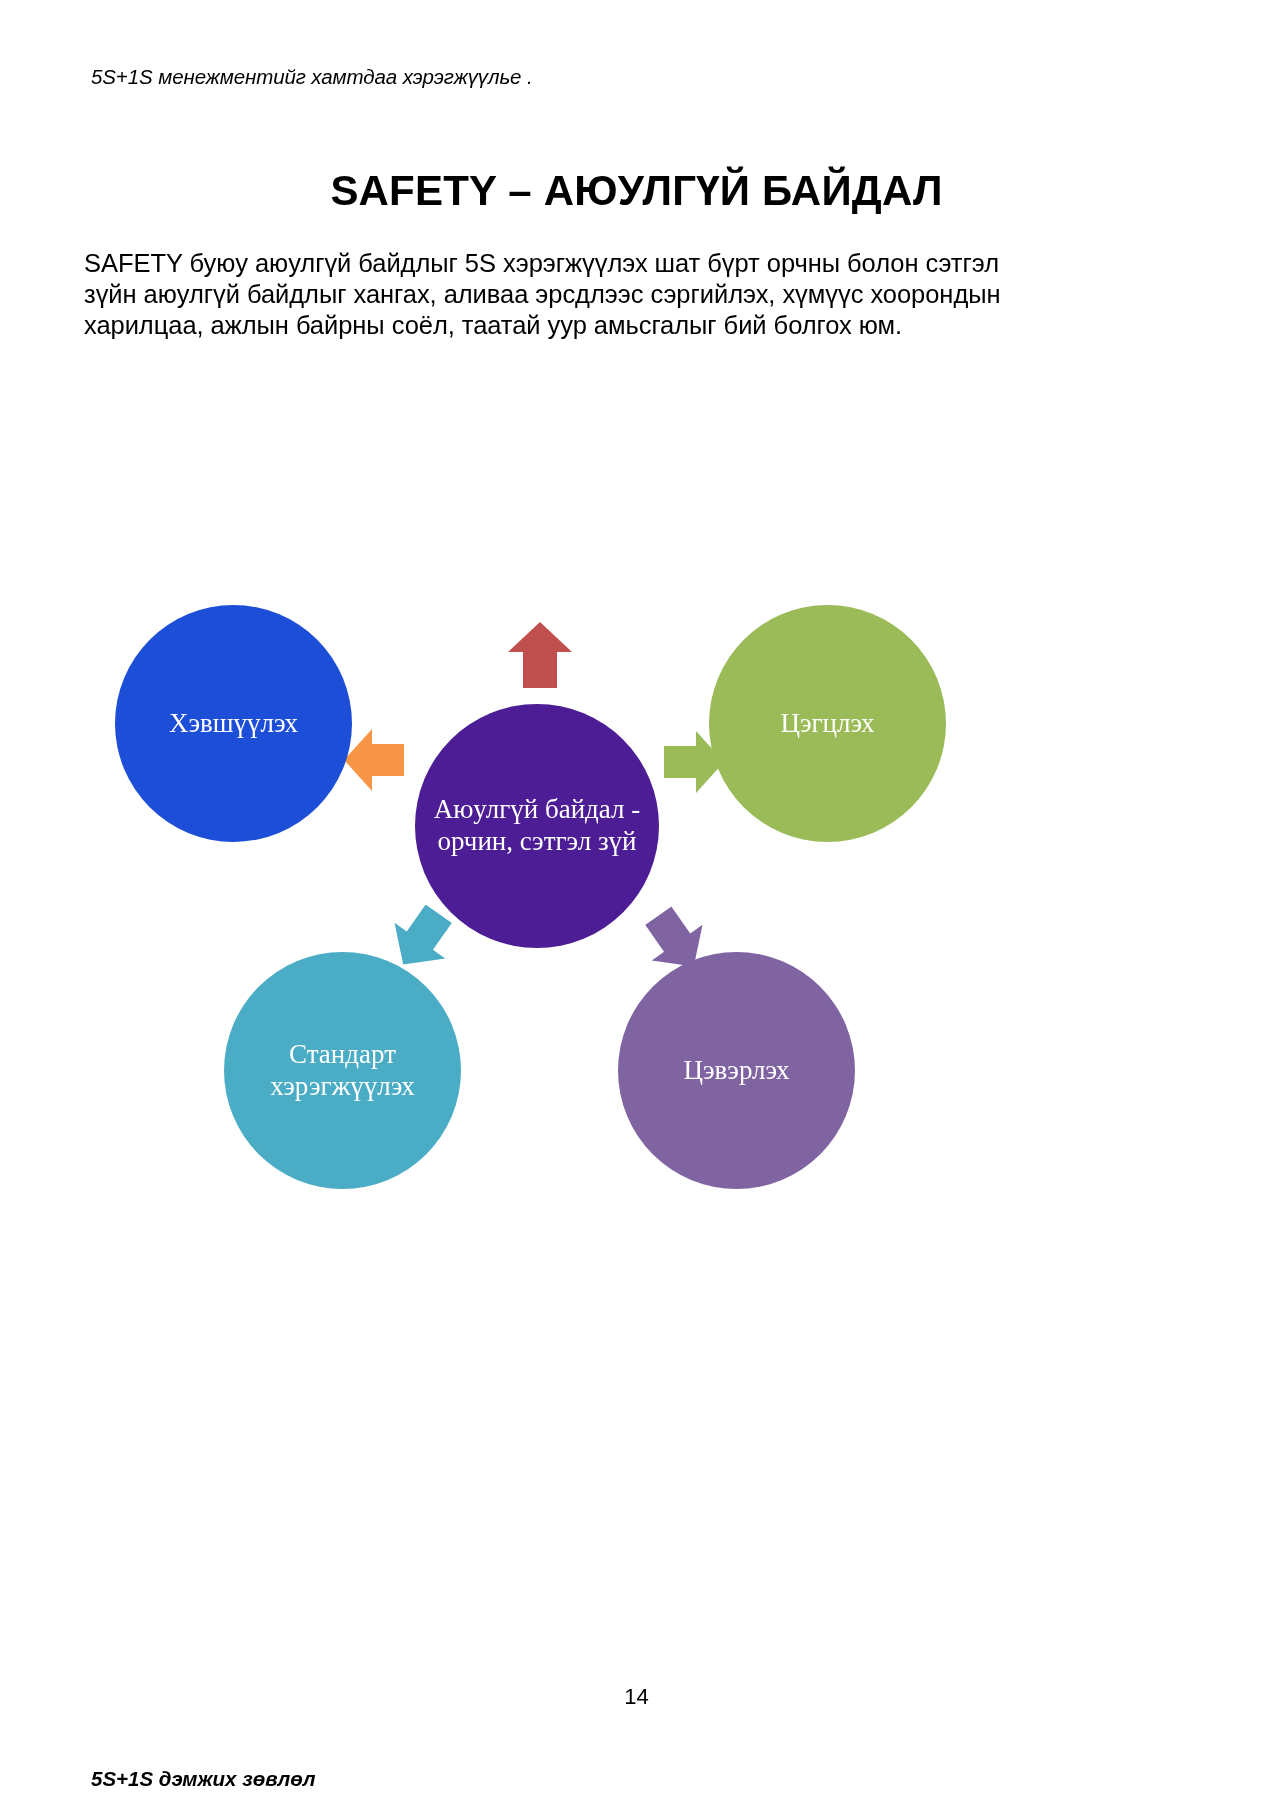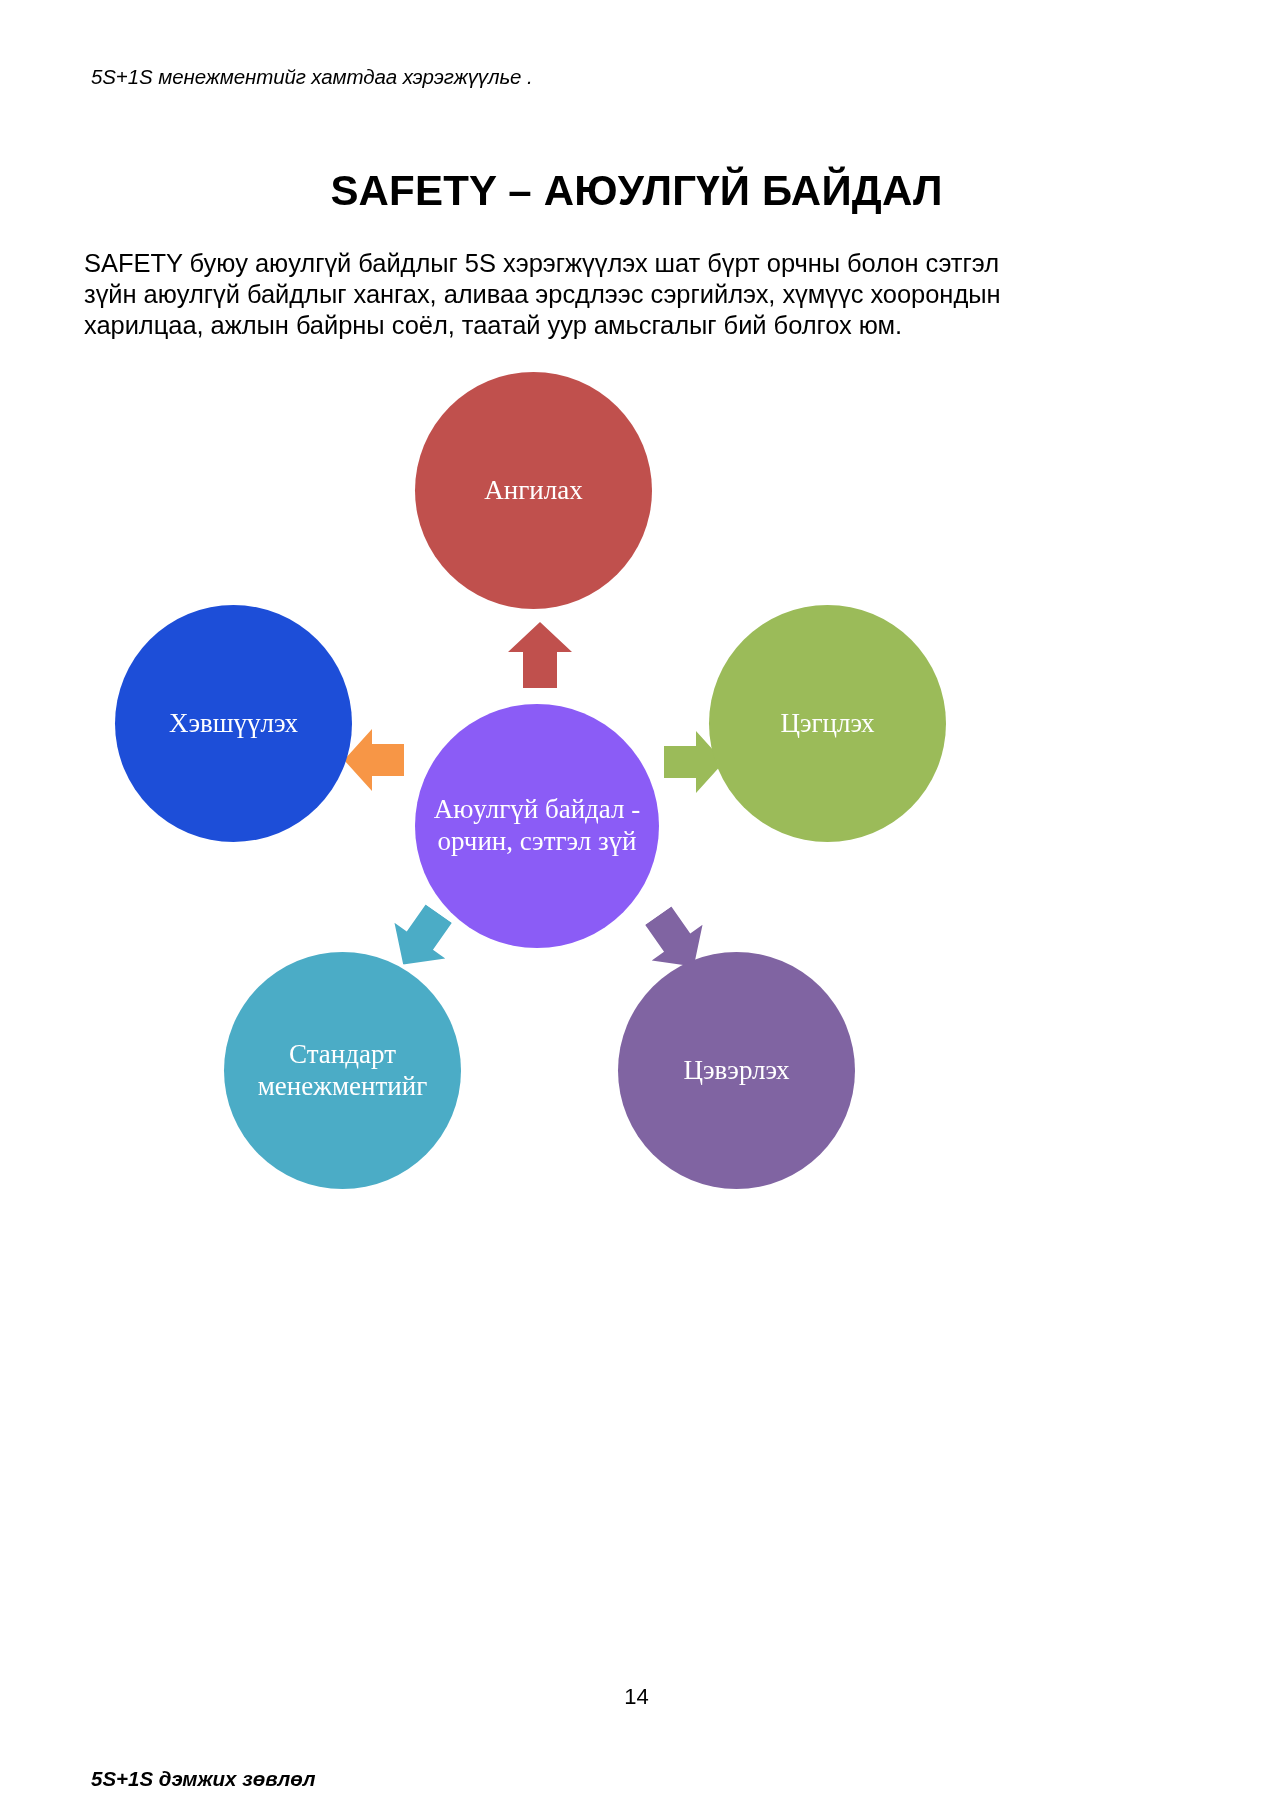--- a/index.html
+++ b/index.html
@@ -168,41 +168,38 @@
       <svg viewBox="0 0 62 62" xmlns="http://www.w3.org/2000/svg">
         <polygon points="31,0 62,29 47,29 47,62 15,62 15,29 0,29" fill="#4BACC6"></polygon>
       </svg>
     </div>
     <div class="arrow" id="arrow-left">
       <svg viewBox="0 0 62 60" xmlns="http://www.w3.org/2000/svg">
         <polygon points="31,0 62,28 47,28 47,60 15,60 15,28 0,28" fill="#F79646"></polygon>
       </svg>
     </div>
 
-    <div class="node satellite" id="node-top" style="background:#C0504D">
-      <span class="node-label">Ангилах</span>
-    </div>
 
     <div class="node satellite" id="node-bottom-right" style="background:#8064A2">
       <span class="node-label">Цэвэрлэх</span>
     </div>
 
     <div class="node satellite" id="node-right" style="background:#9BBB59">
       <span class="node-label">Цэгцлэх</span>
     </div>
 
     <div class="node satellite" id="node-bottom-left" style="background:#4BACC6">
-      <span class="node-label">Стандарт менежментийг</span>
+      <span class="node-label">Стандарт хэрэгжүүлэх</span>
     </div>
 
     <div class="node satellite" id="node-left" style="background:#1d4ed8">
       <span class="node-label">Хэвшүүлэх</span>
     </div>
 
-    <div class="node center" id="node-center" style="background:#8b5cf6">
+    <div class="node center" id="node-center" style="background:#4c1d95">
       <span class="node-label">Аюулгүй байдал - орчин, сэтгэл зүй</span>
     </div>
 
   </div>
 
   <div class="page-number">14</div>
 
   <div class="footer-note">5S+1S дэмжих зөвлөл</div>
 
 </div>

